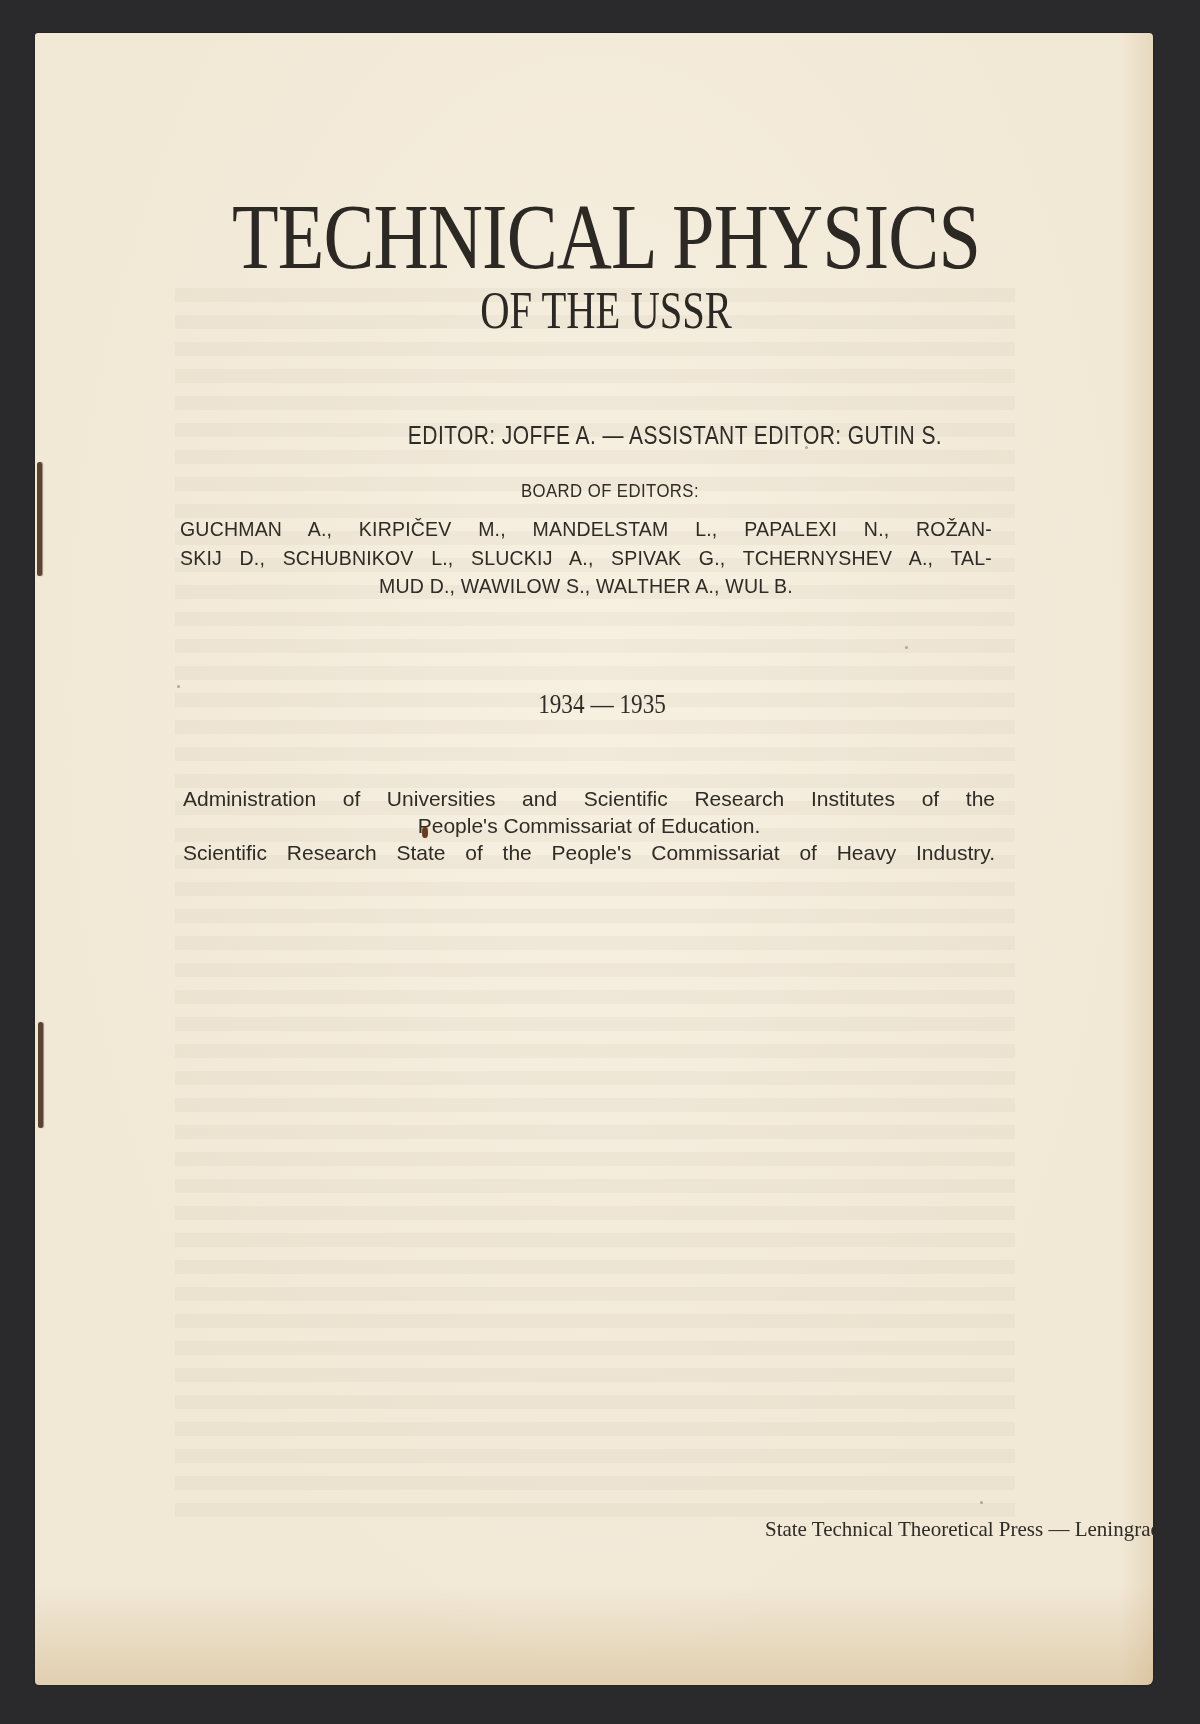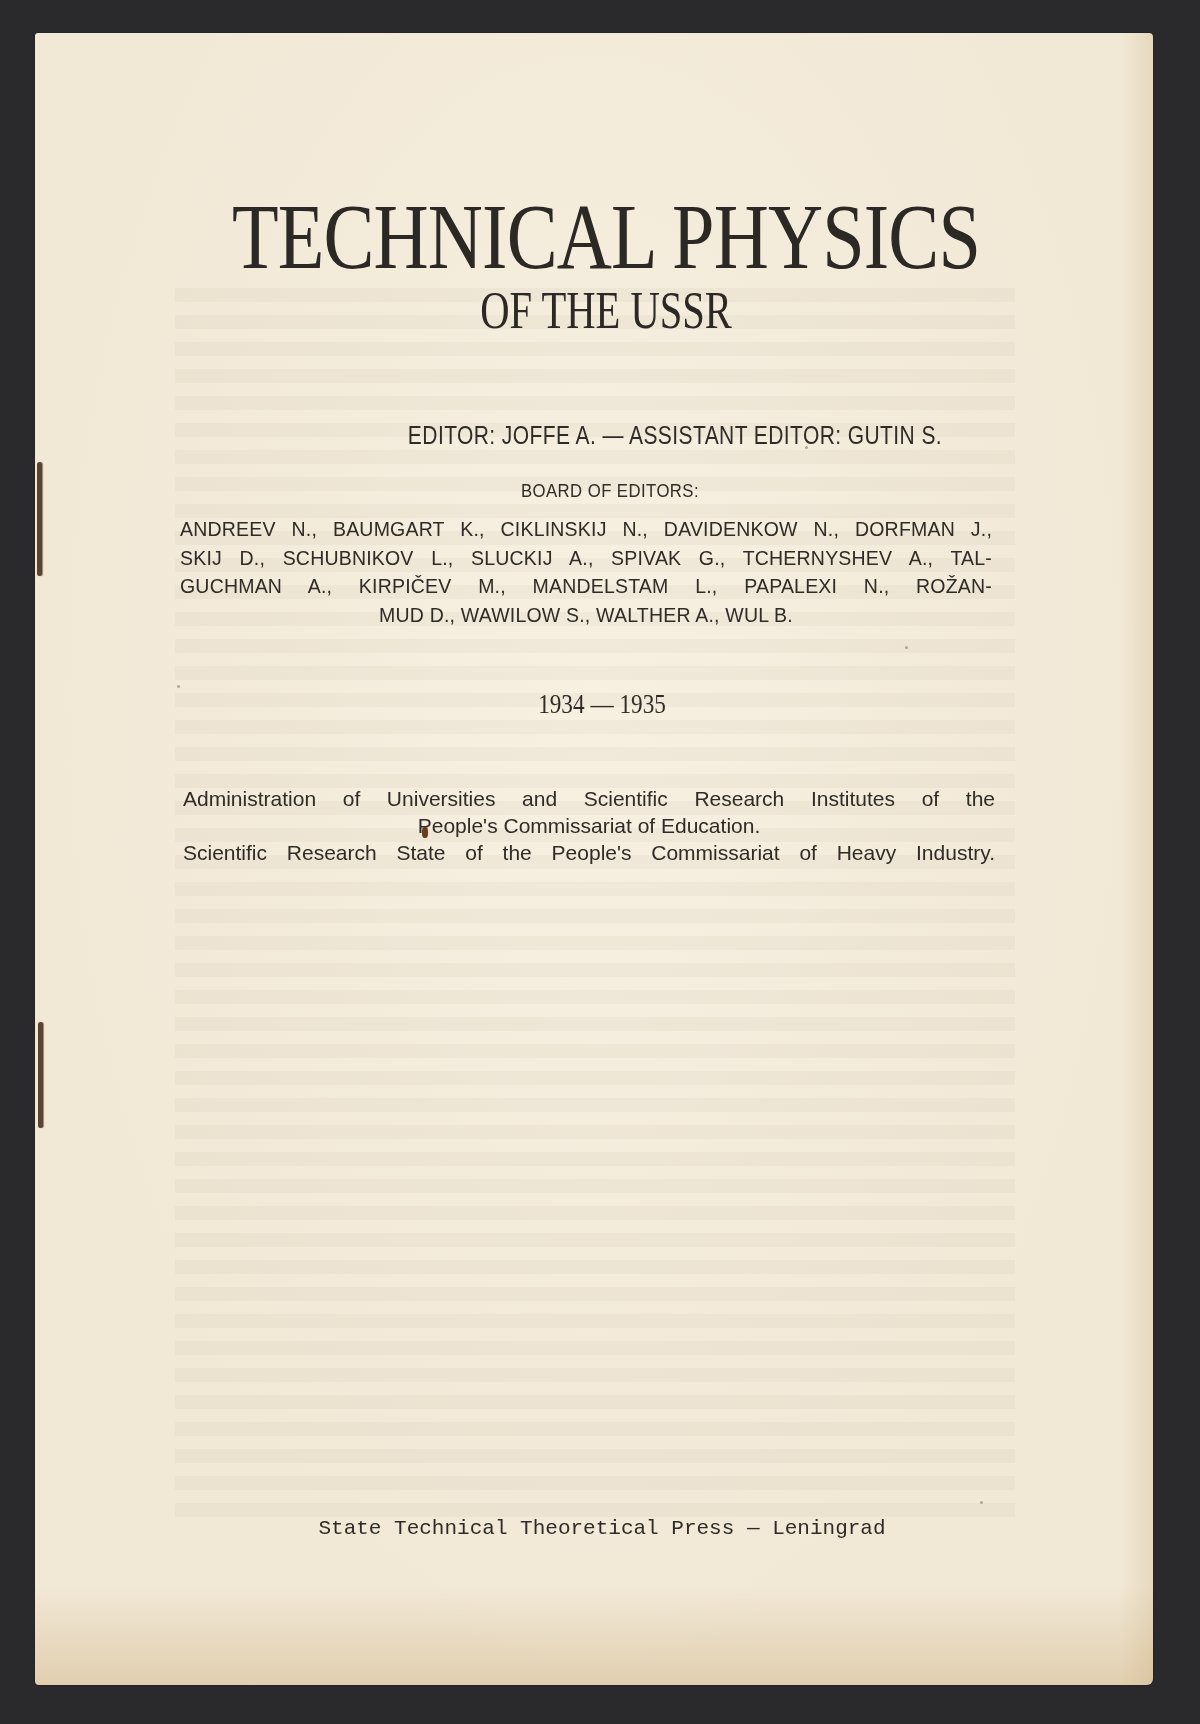--- a/index.html
+++ b/index.html
@@ -73,22 +73,23 @@
     .admin {
       position: absolute; left: 148px; width: 812px;
       font-family: "Liberation Sans", sans-serif;
       font-size: 21px; line-height: 27px;
     }
     .admin .al { display: block; white-space: nowrap; }
     .admin .justify { text-align: justify; text-align-last: justify; }
     .admin .center { text-align: center; }
     .press {
       top: 1484px; font-size: 21px;
-      font-family: Liberation Mono, monospace;
+      font-family: Liberation Serif, serif;
       left: 8px;
+      text-align: right;
     }
     .bleed {
       position: absolute; left: 140px; top: 255px; width: 840px; height: 1240px;
       background: repeating-linear-gradient(to bottom,
         rgba(120,105,85,0.05) 0px, rgba(120,105,85,0.05) 14px,
         rgba(0,0,0,0) 14px, rgba(0,0,0,0) 27px);
       pointer-events: none;
     }
     .speck { position: absolute; width: 3px; height: 3px; border-radius: 50%; background: #8b7b66; opacity: 0.6; }
     .stain { position: absolute; width: 6px; height: 11px; border-radius: 40%; background: #6b3b1e; }
@@ -99,23 +100,22 @@
 <div class="page">
   <div class="bleed"></div>
 
   <div class="line title">TECHNICAL PHYSICS</div>
   <div class="line subtitle">OF THE USSR</div>
 
   <div class="line editor">EDITOR: JOFFE A. — ASSISTANT EDITOR: GUTIN S.</div>
   <div class="line board-title">BOARD OF EDITORS:</div>
 
   <div class="names" style="top:482px;">
-    <span class="nl">ANDREEV N., BAUMGART K., CIKLINSKIJ N., DAVIDENKOW N., DORFMAN J.,</span>
+    <span class="nl">GUCHMAN A., KIRPIČEV M., MANDELSTAM L., PAPALEXI N., ROŽAN-</span>
     <span class="nl">SKIJ D., SCHUBNIKOV L., SLUCKIJ A., SPIVAK G., TCHERNYSHEV A., TAL-</span>
-    <span class="nl">GUCHMAN A., KIRPIČEV M., MANDELSTAM L., PAPALEXI N., ROŽAN-</span>
     <span class="nl last">MUD D., WAWILOW S., WALTHER A., WUL B.</span>
   </div>
 
   <div class="line year">1934 — 1935</div>
 
   <div class="admin" style="top:752px;">
     <span class="al justify">Administration of Universities and Scientific Research Institutes of the</span>
     <span class="al center">People's Commissariat of Education.</span>
     <span class="al justify">Scientific Research State of the People's Commissariat of Heavy Industry.</span>
   </div>

